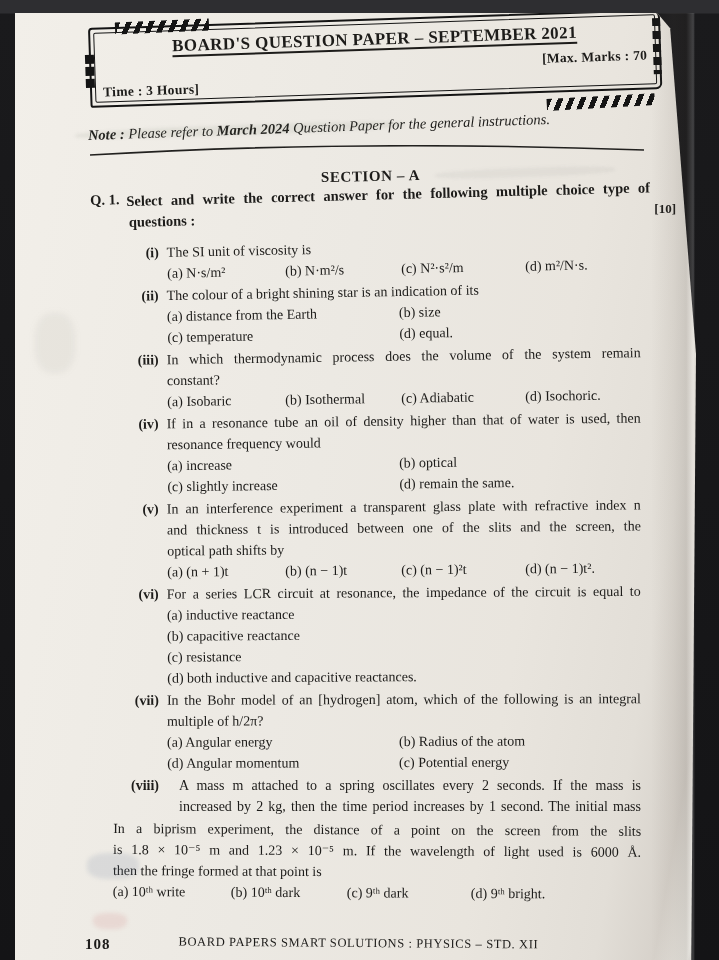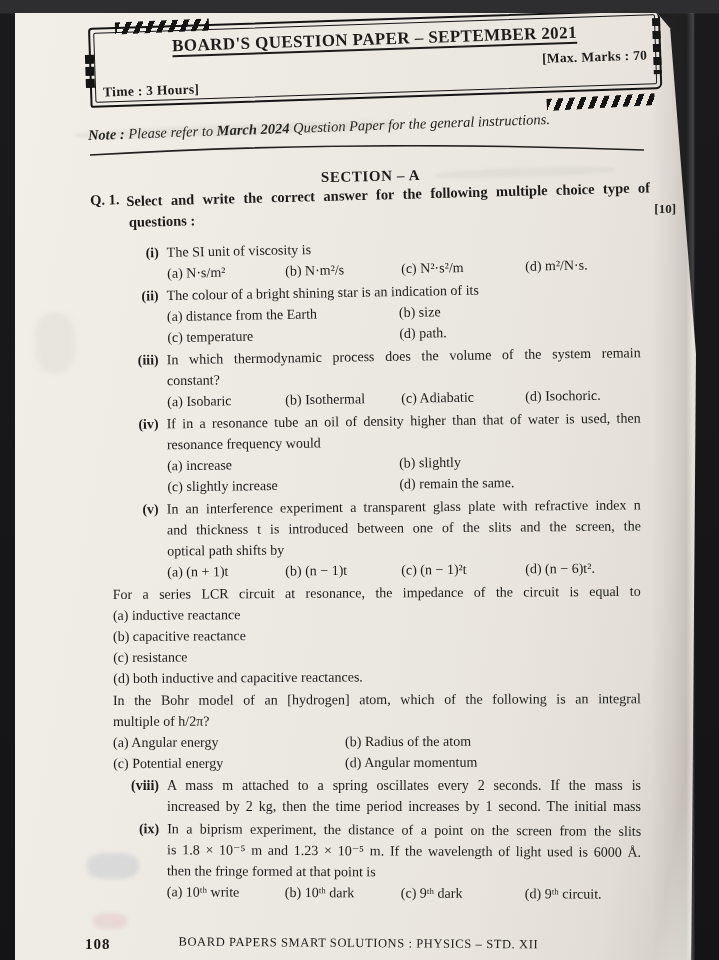--- a/index.html
+++ b/index.html
@@ -41,21 +41,21 @@
   
   .qs{margin:9px 0 0 98px;width:528px;font-size:14px;}
   .q{display:flex;margin-bottom:1px;transform-origin:0 50%;}
   .q:nth-child(1){transform:rotate(-1.15deg);}
   .q:nth-child(2){transform:rotate(-1.0deg);}
   .q:nth-child(3){transform:rotate(-.85deg);}
   .q:nth-child(4){transform:rotate(-.7deg);}
   .q:nth-child(5){transform:rotate(-.5deg);}
   .q:nth-child(6){transform:rotate(-.35deg);}
   .q:nth-child(7){transform:rotate(-.2deg);}
-  .q:nth-child(8){transform:rotate(-.02deg);}
+  .q:nth-child(8){transform:rotate(-.02deg);gap:12px;}
   .q:nth-child(9){transform:rotate(.3deg);}
   .q-label{flex:none;width:46px;text-align:right;padding-right:8px;font-weight:bold;line-height:21px;}
   .q-body{flex:1;min-width:0;}
   .q-line{line-height:21px;}
   .q-line.j{text-align:justify;text-align-last:justify;}
   .opts{display:flex;line-height:21px;}
   .opts .c{flex:none;white-space:nowrap;}
   .c4 .c:nth-child(1){width:118px;}
   .c4 .c:nth-child(2){width:116px;}
   .c4 .c:nth-child(3){width:124px;}
@@ -128,21 +128,21 @@
       <div class="q">
         <div class="q-label">(ii)</div>
         <div class="q-body">
           <div class="q-line">The colour of a bright shining star is an indication of its</div>
           <div class="opts c2">
             <span class="c">(a) distance from the Earth</span>
             <span class="c">(b) size</span>
           </div>
           <div class="opts c2">
             <span class="c">(c) temperature</span>
-            <span class="c">(d) path.</span>
+            <span class="c">(d) equal.</span>
           </div>
         </div>
       </div>
 
       <div class="q">
         <div class="q-label">(iii)</div>
         <div class="q-body">
           <div class="q-line j">In which thermodynamic process does the volume of the system remain</div>
           <div class="q-line">constant?</div>
           <div class="opts c4">
@@ -154,88 +154,89 @@
         </div>
       </div>
 
       <div class="q">
         <div class="q-label">(iv)</div>
         <div class="q-body">
           <div class="q-line j">If in a resonance tube an oil of density higher than that of water is used, then</div>
           <div class="q-line">resonance frequency would</div>
           <div class="opts c2">
             <span class="c">(a) increase</span>
-            <span class="c">(b) slightly</span>
+            <span class="c">(b) optical</span>
           </div>
           <div class="opts c2">
             <span class="c">(c) slightly increase</span>
             <span class="c">(d) remain the same.</span>
           </div>
         </div>
       </div>
 
       <div class="q">
         <div class="q-label">(v)</div>
         <div class="q-body">
           <div class="q-line j">In an interference experiment a transparent glass plate with refractive index n</div>
           <div class="q-line j">and thickness t is introduced between one of the slits and the screen, the</div>
           <div class="q-line">optical path shifts by</div>
           <div class="opts c4">
             <span class="c">(a) (n + 1)t</span>
             <span class="c">(b) (n − 1)t</span>
             <span class="c">(c) (n − 1)²t</span>
-            <span class="c">(d) (n − 6)t².</span>
-          </div>
-        </div>
-      </div>
-
-      <div class="q">
+            <span class="c">(d) (n − 1)t².</span>
+          </div>
+        </div>
+      </div>
+
+      <div class="q">
+        <div class="q-label">(vi)</div>
         <div class="q-body">
           <div class="q-line j">For a series LCR circuit at resonance, the impedance of the circuit is equal to</div>
           <div class="q-line">(a) inductive reactance</div>
           <div class="q-line">(b) capacitive reactance</div>
           <div class="q-line">(c) resistance</div>
           <div class="q-line">(d) both inductive and capacitive reactances.</div>
         </div>
       </div>
 
       <div class="q">
+        <div class="q-label">(vii)</div>
         <div class="q-body">
           <div class="q-line j">In the Bohr model of an [hydrogen] atom, which of the following is an integral</div>
           <div class="q-line">multiple of h/2π?</div>
           <div class="opts c2">
             <span class="c">(a) Angular energy</span>
             <span class="c">(b) Radius of the atom</span>
           </div>
           <div class="opts c2">
+            <span class="c">(d) Angular momentum</span>
             <span class="c">(c) Potential energy</span>
-            <span class="c">(d) Angular momentum</span>
           </div>
         </div>
       </div>
 
       <div class="q">
         <div class="q-label">(viii)</div>
         <div class="q-body">
           <div class="q-line j">A mass m attached to a spring oscillates every 2 seconds. If the mass is</div>
           <div class="q-line j">increased by 2 kg, then the time period increases by 1 second. The initial mass</div>
         </div>
       </div>
 
       <div class="q">
-        <div class="q-label">(ix)</div>
         <div class="q-body">
           <div class="q-line j">In a biprism experiment, the distance of a point on the screen from the slits</div>
           <div class="q-line j">is 1.8 × 10⁻⁵ m and 1.23 × 10⁻⁵ m. If the wavelength of light used is 6000 Å.</div>
           <div class="q-line">then the fringe formed at that point is</div>
           <div class="opts c4">
             <span class="c">(a) 10ᵗʰ write</span>
             <span class="c">(b) 10ᵗʰ dark</span>
             <span class="c">(c) 9ᵗʰ dark</span>
-            <span class="c">(d) 9ᵗʰ circuit.</span>
+            <span class="c">(d) 9ᵗʰ bright.</span>
           </div>
         </div>
       </div>
 
     </div>
 
     <div class="footer">
       <span class="pgnum">108</span>
       <span class="ftext">BOARD PAPERS SMART SOLUTIONS : PHYSICS – STD. XII</span>
     </div>

